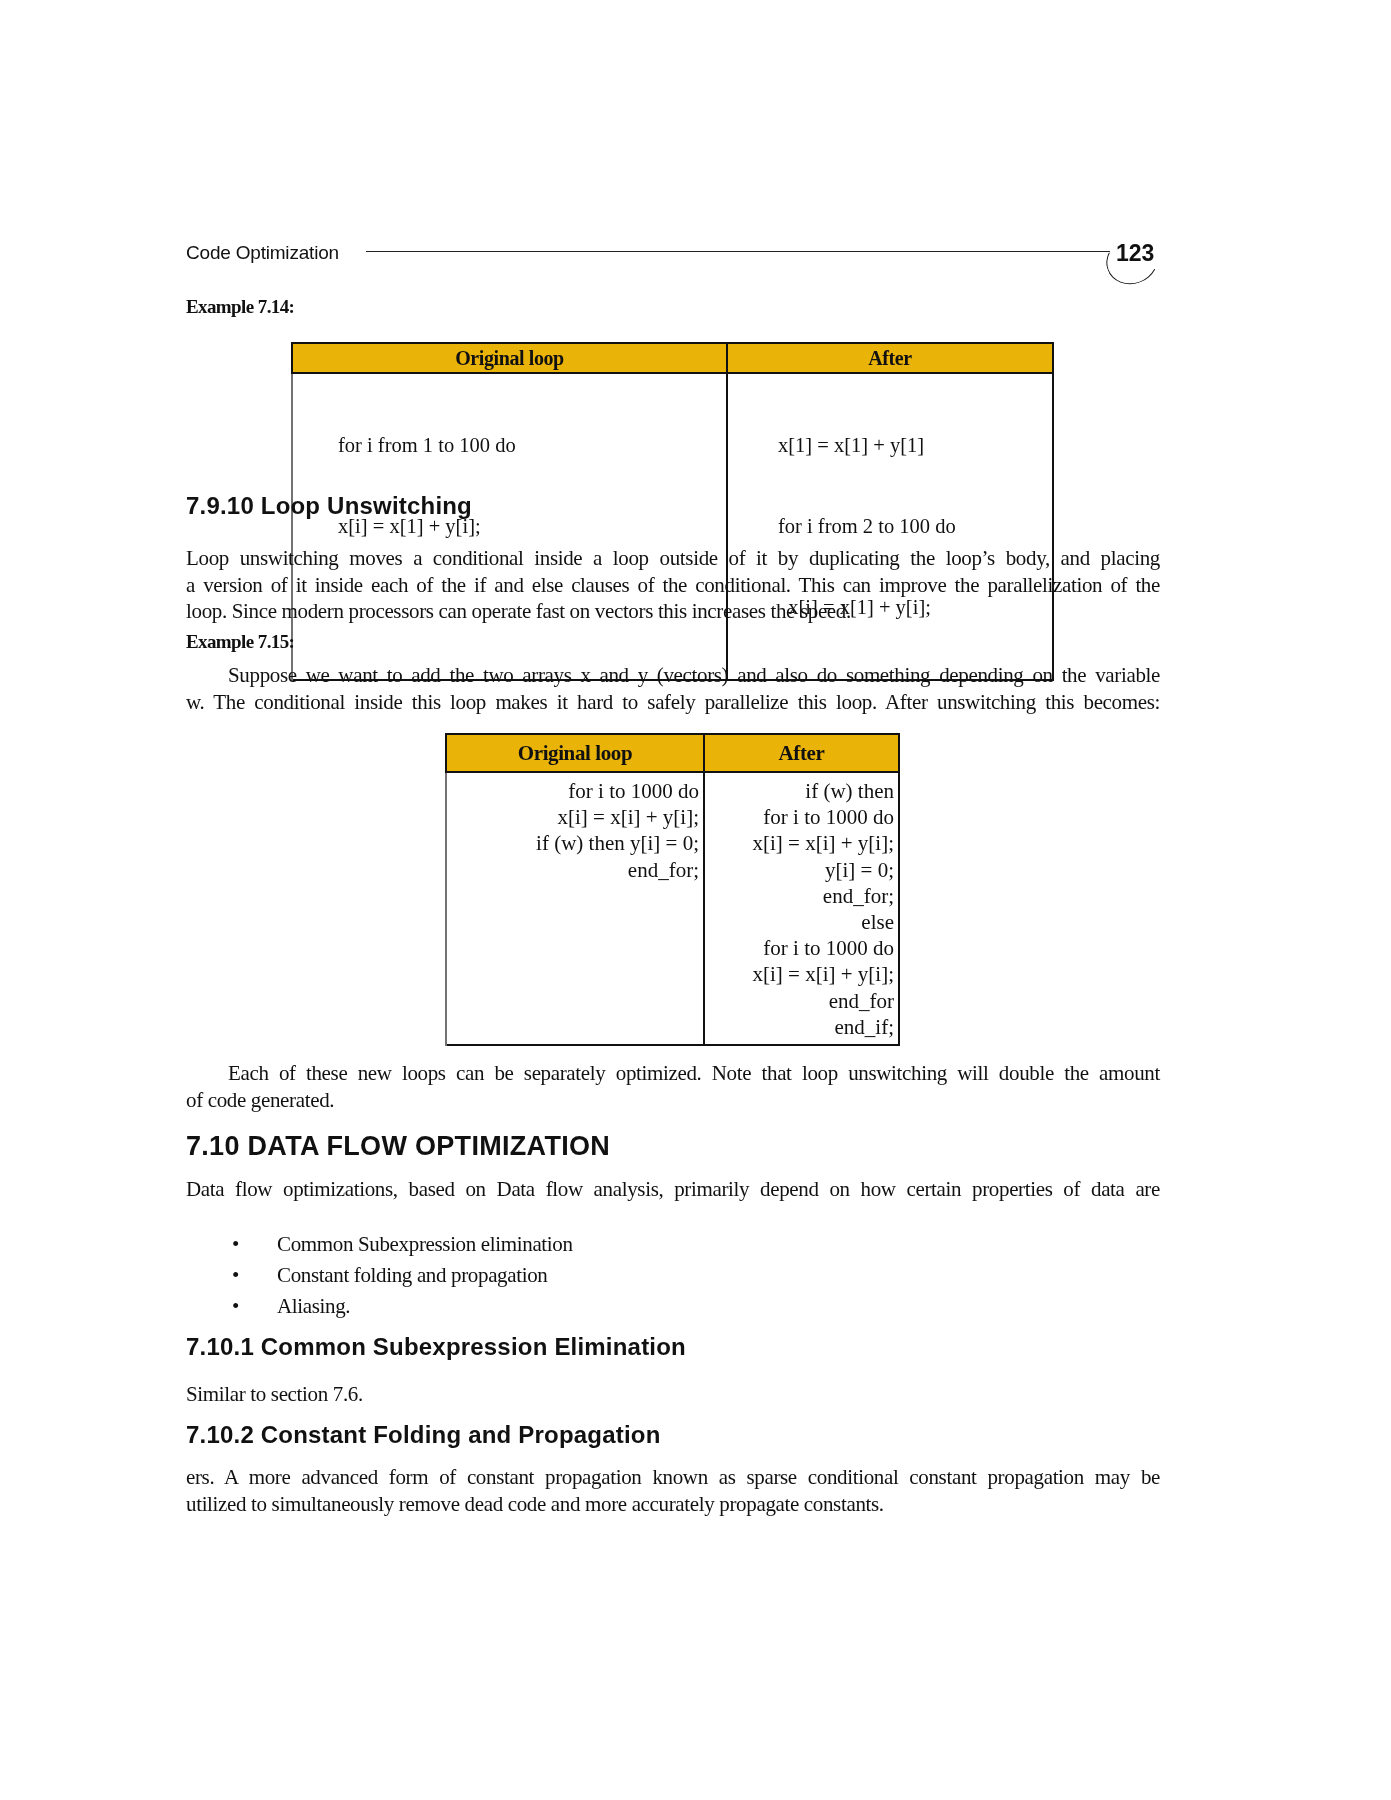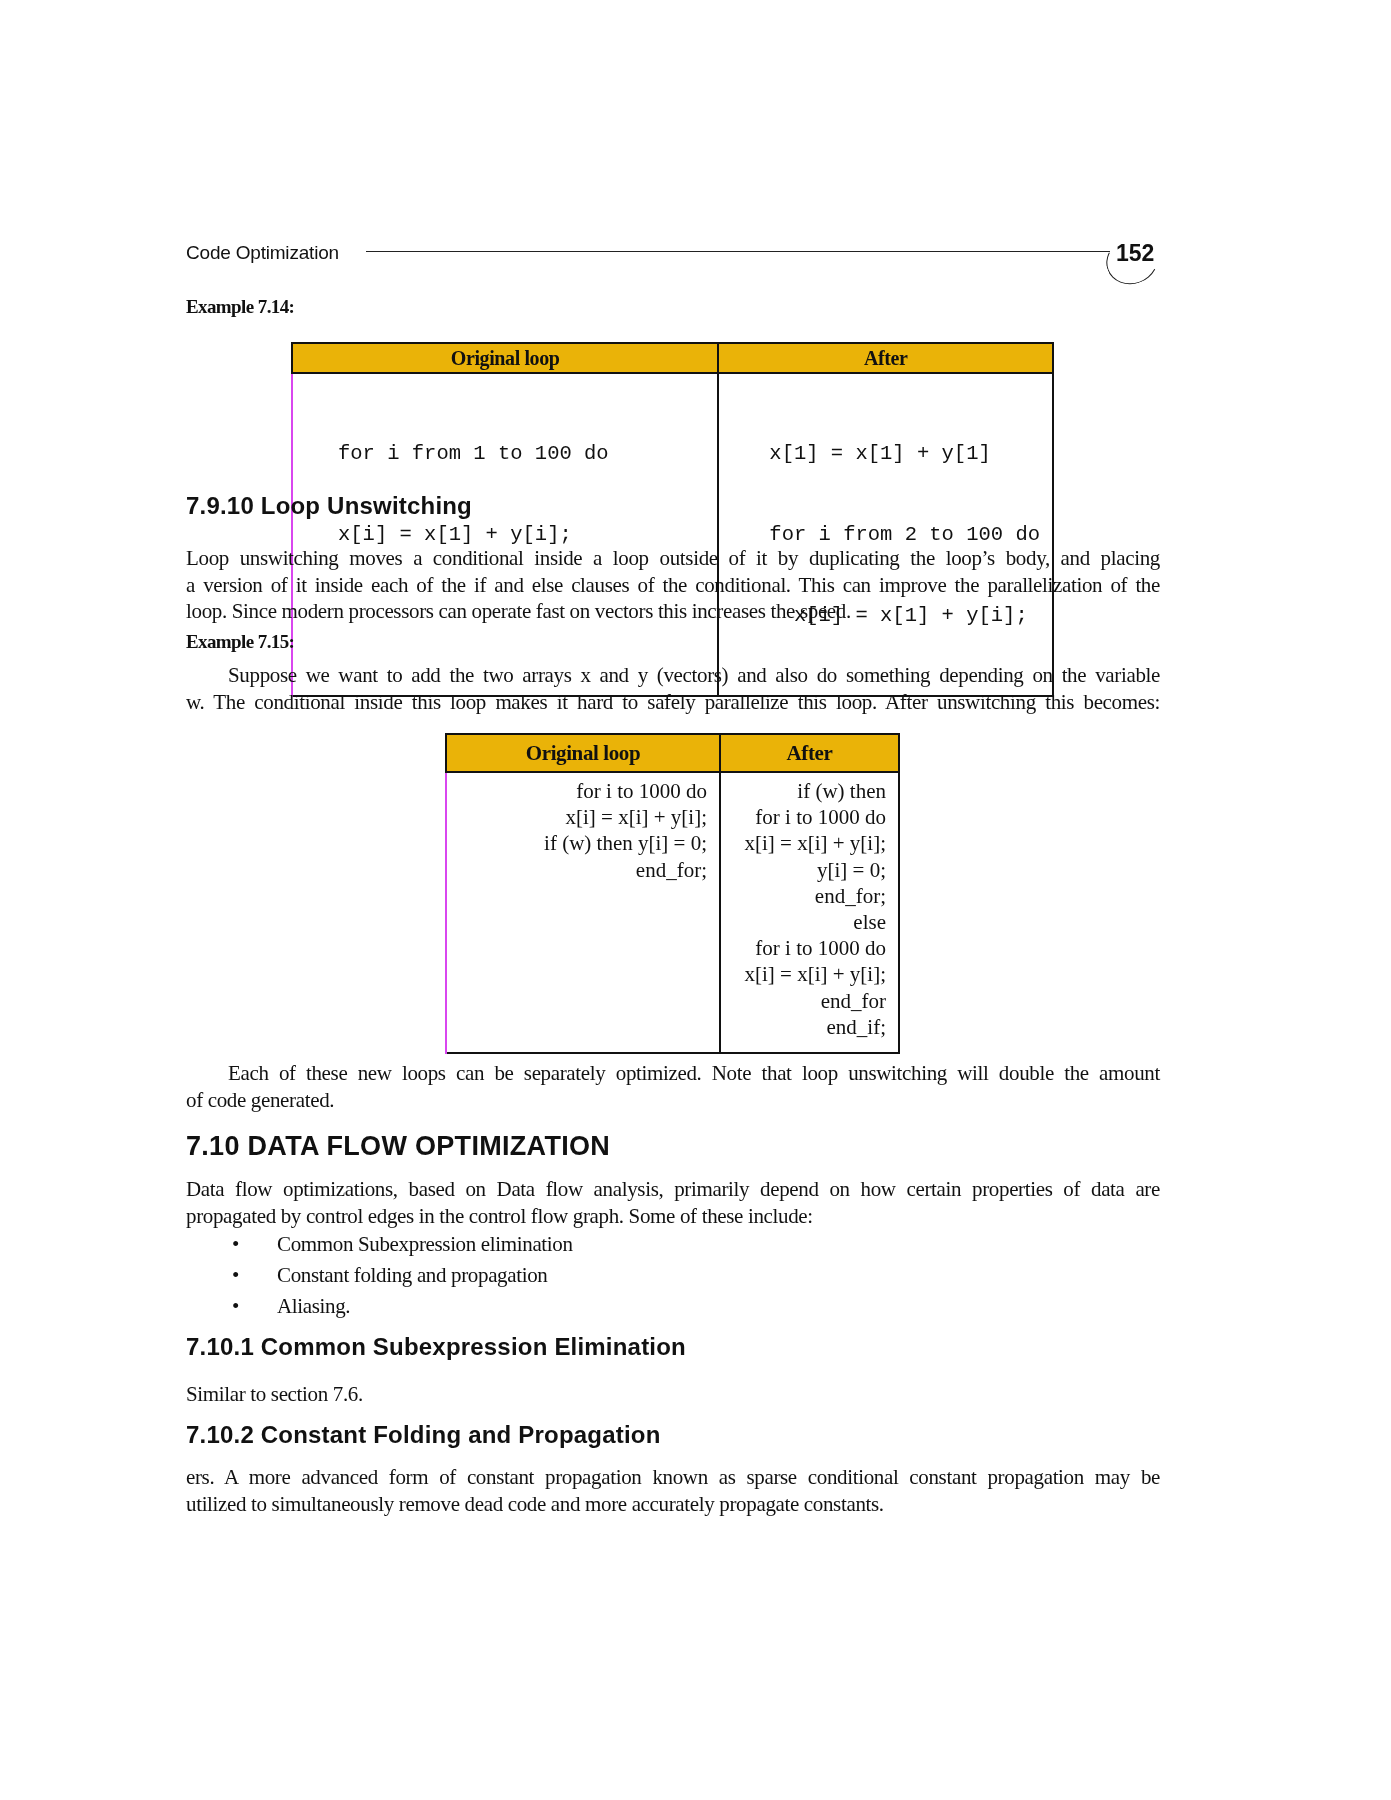--- a/index.html
+++ b/index.html
@@ -12,21 +12,21 @@
     .running-head { left: 186px; top: 242px; font-size: 19px; letter-spacing: -0.2px; }
     .head-rule { left: 366px; top: 251px; width: 744px; height: 0; border-top: 1.3px solid #222; }
     .page-num-wrap { left: 1106px; top: 238px; width: 56px; height: 48px; }
     .page-num-arc { position: absolute; left: 0; top: 0; width: 50px; height: 44px; border: 1.3px solid #222; border-radius: 50%; border-top-color: transparent; border-right-color: transparent; transform: rotate(-20deg); }
     .page-num { position: absolute; left: 10px; top: 2px; font-size: 23px; font-weight: bold; }
 
     .example-label { left: 186px; top: 296px; font-size: 19px; font-weight: bold; letter-spacing: -0.6px; }
 
     table.cmp { position: absolute; border-collapse: collapse; border: 2.5px solid #111; }
     table.cmp th { background: #eab308; font-weight: bold; border: 2px solid #111; padding: 0; text-align: center; }
-    table.cmp td { border-left: 2px solid #d946ef; border-right: 2px solid #111; vertical-align: top; padding: 12px; }
+    table.cmp td { border-left: 2px solid #737373; border-right: 2px solid #111; vertical-align: top; padding: 4px; font-family: Liberation Serif, serif; }
 
     #tbl1 { left: 291px; top: 342px; width: 763px; height: 126px; }
     #tbl1 th { height: 28px; font-size: 20px; line-height: 26px; letter-spacing: -0.4px; }
     #tbl1 td { font-size: 20.5px; line-height: 27px; white-space: pre; }
     #tbl1 td.c1 { width: 384px; padding-left: 45px; }
     #tbl1 td.c2 { padding-left: 50px; }
     #tbl1 td .line { display: block; }
 
     #tbl2 { left: 445px; top: 733px; width: 455px; height: 311px; }
     #tbl2 th { height: 36px; font-size: 21px; line-height: 34px; letter-spacing: -0.4px; }
@@ -45,21 +45,21 @@
     .bullet-dot { position: absolute; left: 0; top: 0; width: 20px; }
     .bullet-text { position: absolute; left: 45px; top: 0; white-space: nowrap; }
   </style>
 </head>
 <body>
 
 <div class="abs sans running-head">Code Optimization</div>
 <div class="abs head-rule"></div>
 <div class="abs page-num-wrap">
   <div class="page-num-arc"></div>
-  <div class="page-num sans">152</div>
+  <div class="page-num sans">123</div>
 </div>
 
 <div class="abs serif example-label">Example 7.14:</div>
 <table class="cmp" id="tbl1">
   <thead>
     <tr>
       <th class="serif">Original loop</th>
       <th class="serif">After</th>
     </tr>
   </thead>
@@ -123,21 +123,20 @@
 </table>
 
 <div class="abs serif para" style="top:1060px;">
   <span class="line" style="padding-left:42px;">Each of these new loops can be separately optimized. Note that loop unswitching will double the amount</span>
   <span class="line last">of code generated.</span>
 </div>
 
 <div class="abs sans h1" style="left:186px; top:1131px;">7.10 DATA FLOW OPTIMIZATION</div>
 <div class="abs serif para" style="top:1176px;">
   <span class="line">Data flow optimizations, based on Data flow analysis, primarily depend on how certain properties of data are</span>
-  <span class="line last">propagated by control edges in the control flow graph. Some of these include:</span>
 </div>
 <div class="abs serif bullets" style="top:1229px;">
   <div class="bullet-item">
     <span class="bullet-dot">•</span>
     <span class="bullet-text">Common Subexpression elimination</span>
   </div>
   <div class="bullet-item">
     <span class="bullet-dot">•</span>
     <span class="bullet-text">Constant folding and propagation</span>
   </div>

